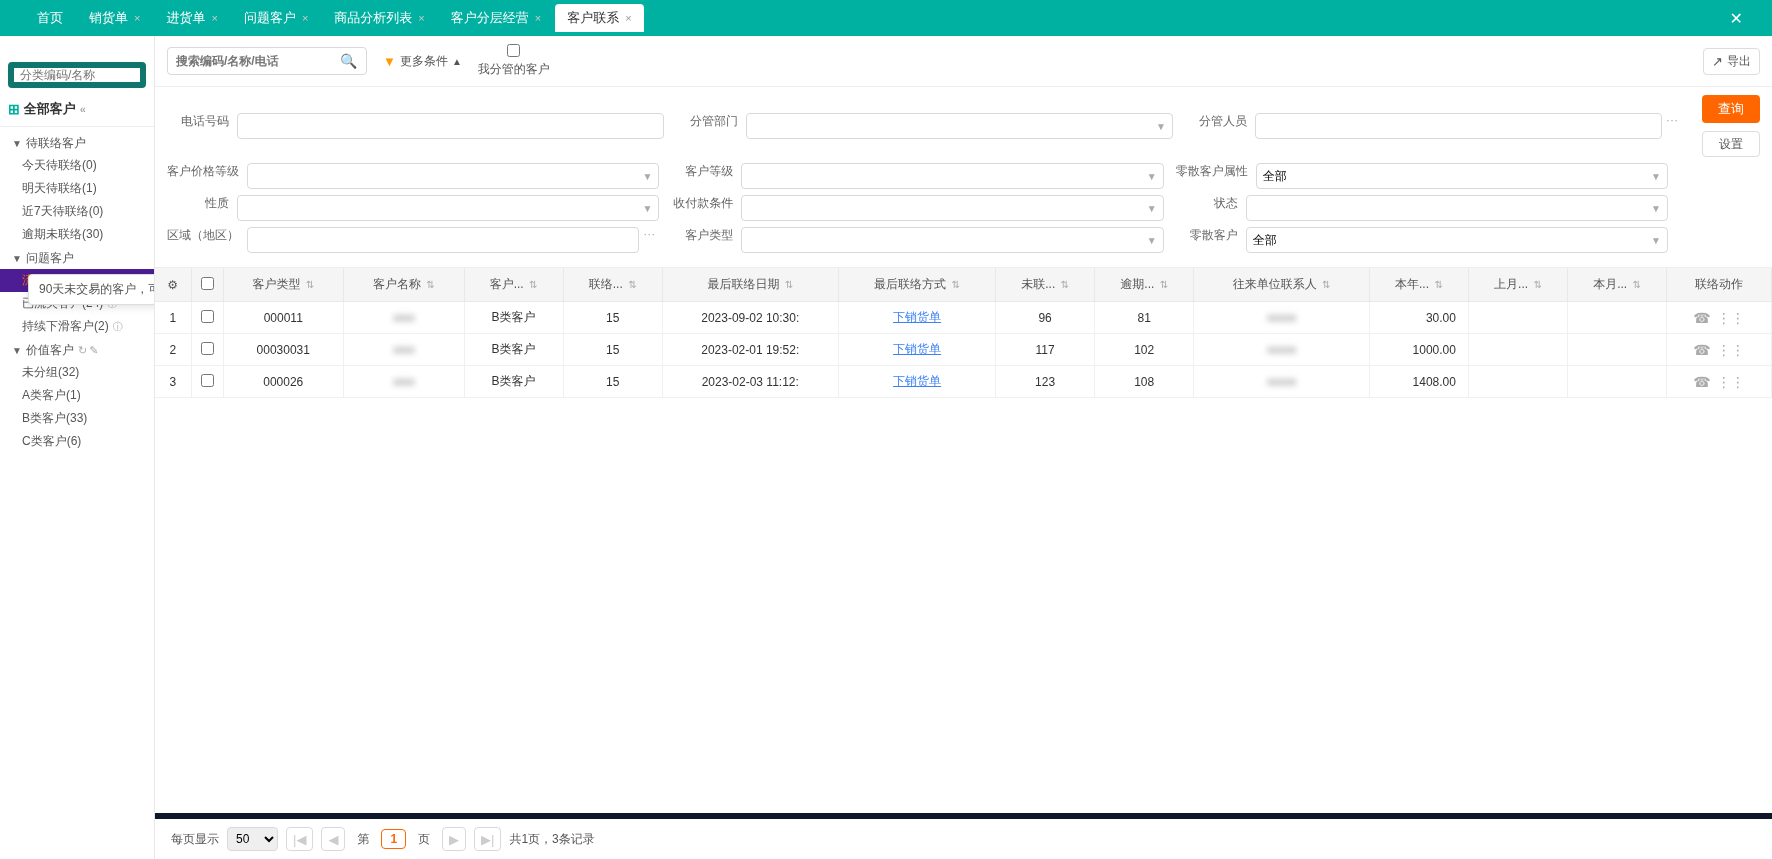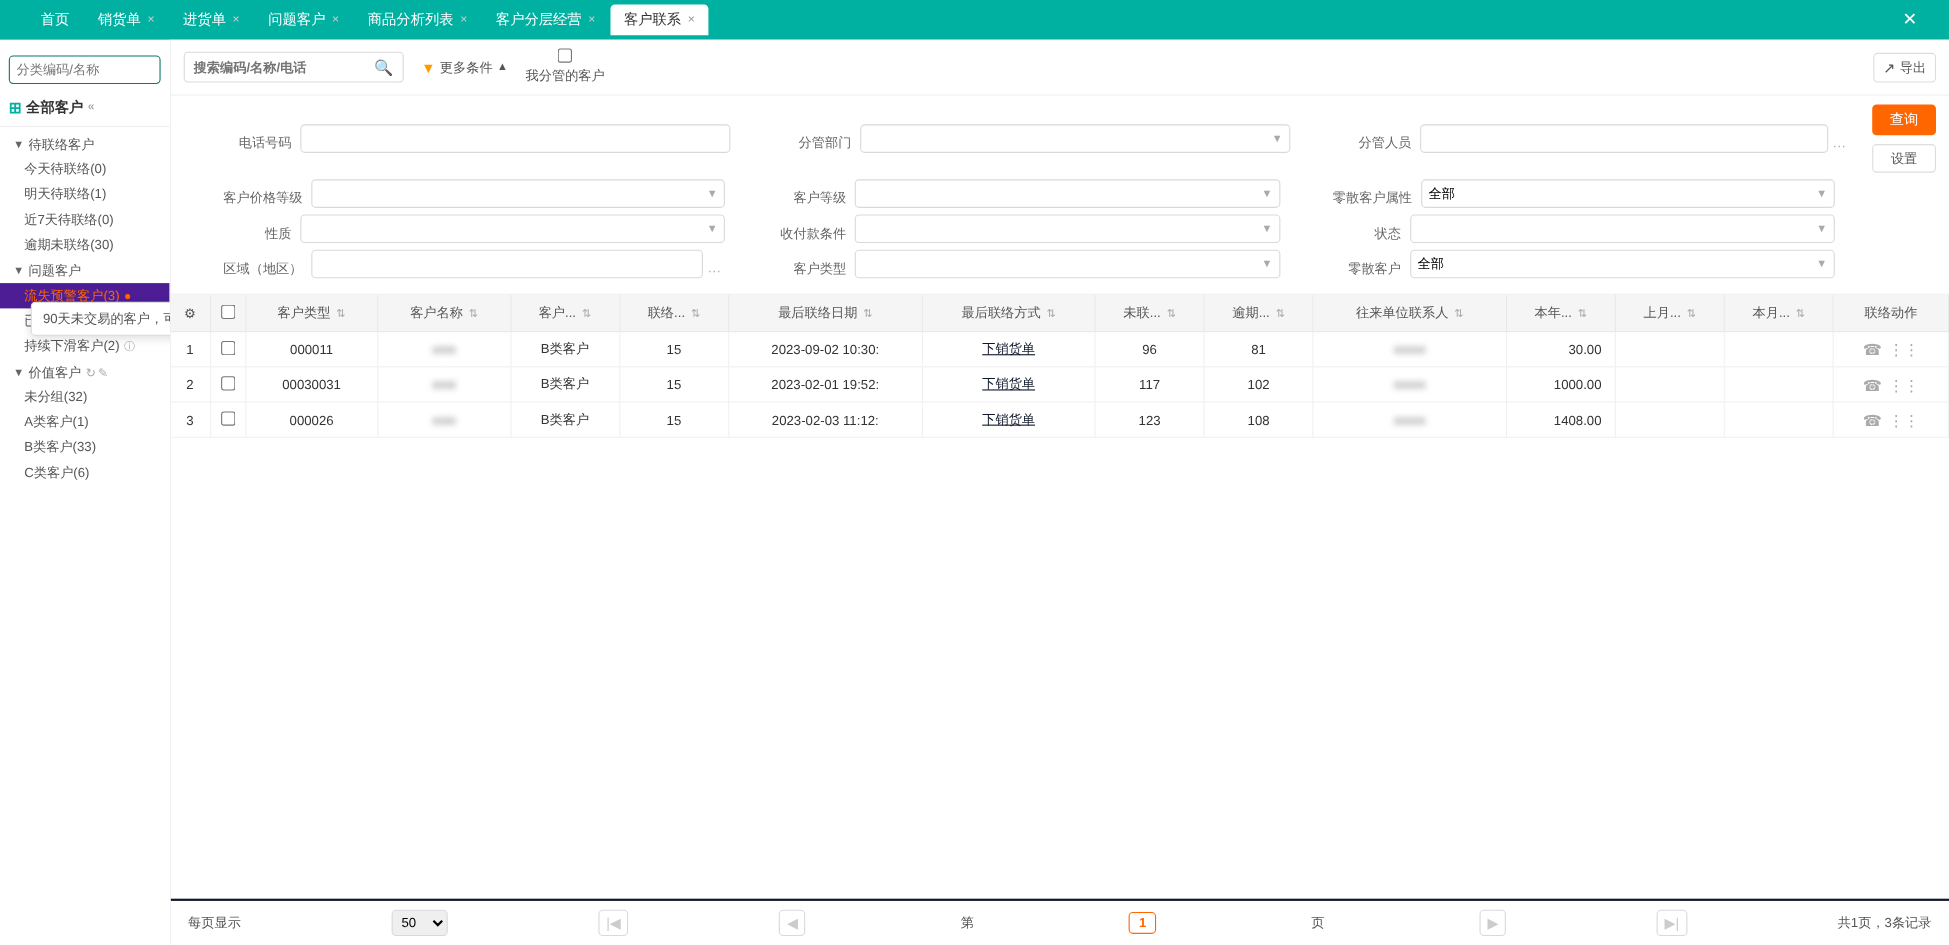--- a/index.html
+++ b/index.html
@@ -26,21 +26,21 @@
 
     
     .main-layout { display: flex; height: calc(859px - 36px); }
 
     
     .sidebar {
       width: 155px; min-width: 155px; background: #fff; border-right: 1px solid #e8e8e8;
       overflow-y: auto; padding: 8px 0;
     }
     .sidebar-search {
-      display: flex; align-items: center; margin: 6px 8px 8px; border: 1px solid #0f766e;
+      display: flex; align-items: center; margin: 18px 8px 8px; border: 6px solid #0f766e;
       border-radius: 4px; padding: 0 6px; height: 26px;
     }
     .sidebar-search input {
       border: none; outline: none; font-size: 12px; flex: 1; background: transparent;
     }
 
     .sidebar-group-label {
       display: flex; align-items: center; padding: 4px 8px; font-weight: bold; color: #333;
       cursor: pointer; font-size: 13px;
     }
@@ -99,21 +99,21 @@
     }
 
     
     .adv-filter {
       background: #fff; border-bottom: 1px solid #eee; padding: 8px 12px;
     }
     .adv-filter-row {
       display: flex; align-items: center; gap: 12px; margin-bottom: 6px;
     }
     .adv-filter-field {
-      display: flex; align-items: flex-end; flex: 1; min-width: 0; margin-left: 36px;
+      display: flex; align-items: flex-start; flex: 1; min-width: 0;
     }
     .adv-filter-label {
       min-width: 70px; text-align: right; padding-right: 8px; color: #666; font-size: 12px; flex-shrink: 0;
     }
     .adv-filter-input {
       flex: 1; border: 1px solid #d9d9d9; border-radius: 4px; height: 26px; padding: 0 6px;
       font-size: 12px; outline: none; min-width: 0;
     }
     .adv-filter-select {
       flex: 1; border: 1px solid #d9d9d9; border-radius: 4px; height: 26px; padding: 0 6px;
@@ -140,34 +140,34 @@
       padding: 8px 8px; border-bottom: 1px solid #e8e8e8; border-right: 1px solid #e8e8e8;
       color: #555; font-weight: normal; white-space: nowrap; text-align: center;
     }
     thead th.sortable { cursor: pointer; }
     thead th .sort-icon { color: #aaa; font-size: 10px; margin-left: 2px; }
     tbody tr { background: #fff; }
     tbody td {
       padding: 7px 8px; border-bottom: 1px solid #f0f0f0; border-right: 1px solid #f0f0f0;
       text-align: center; color: #333; white-space: nowrap;
     }
-    td.link-cell { color: #0f172a; cursor: pointer; text-decoration: underline; text-align: center; }
+    td.link-cell { color: #3b82f6; cursor: pointer; text-decoration: underline; text-align: center; }
     td.num-cell { text-align: right; padding-right: 12px; }
 
     
     .action-icons { display: flex; align-items: center; gap: 6px; justify-content: center; }
     .action-icon { color: #aaa; cursor: pointer; font-size: 14px; }
 
     
     .blurred { filter: blur(3px); user-select: none; color: #bbb; }
 
     
     .pagination {
-      display: flex; align-items: center; justify-content: space-between;
-      padding: 8px 16px; background: #fff; border-top: 2px solid #0f172a; gap: 8px;
+      display: flex; align-items: center; justify-content: flex-start;
+      padding: 8px 16px; background: #fff; border-top: 6px solid #0f172a; gap: 8px;
     }
     .pagination-label { color: #555; font-size: 12px; }
     .pagination-select {
       border: 1px solid #d9d9d9; border-radius: 4px; padding: 2px 4px; font-size: 12px; height: 24px;
     }
     .pagination-btn {
       border: 1px solid #d9d9d9; background: #fff; border-radius: 4px;
       padding: 2px 6px; cursor: pointer; color: #555; font-size: 13px; height: 24px;
     }
     .pagination-btn:disabled { color: #ccc; cursor: default; }

